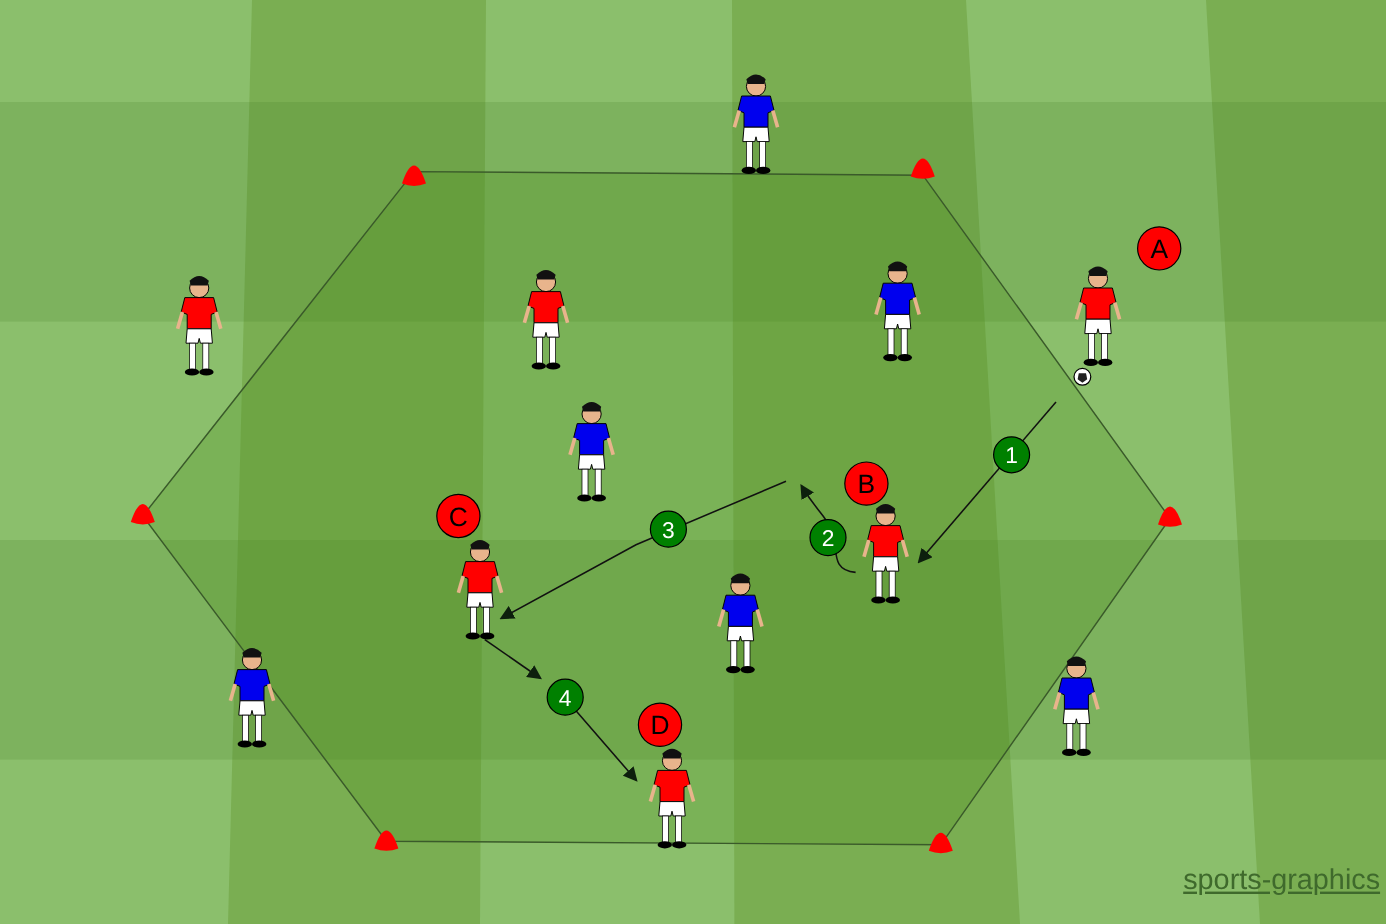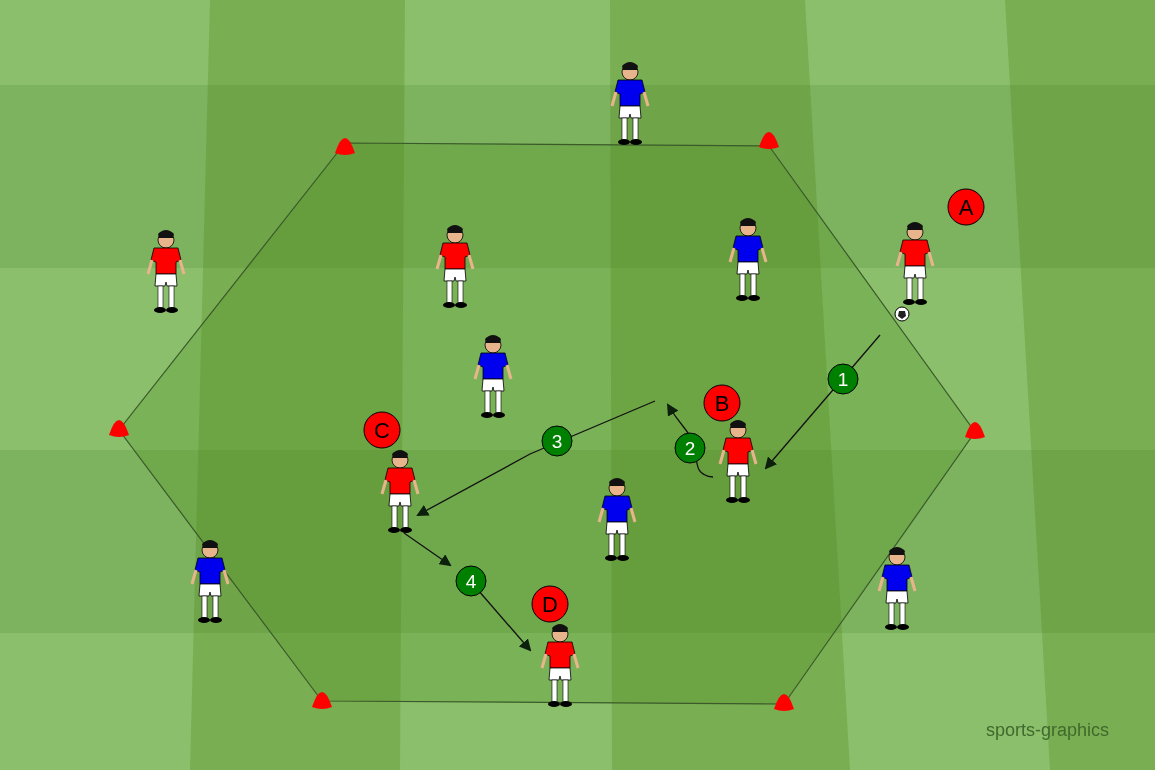--- a/index.html
+++ b/index.html
@@ -1,18 +1,18 @@
 <!DOCTYPE html>
 <html><head>
 <meta charset="utf-8">
 <style>
   html, body { margin:0; padding:0; }
   body { width:1155px; height:770px; overflow:hidden; background:#7aae52; font-family:"Liberation Sans", sans-serif; }
   #pitch { position:absolute; left:0; top:0; width:1155px; height:770px; }
-  .watermark { position:absolute; left:986px; top:720px; font-size:18px; color:#3f6a2c; font-family:"Liberation Sans", sans-serif; white-space:nowrap; }
+  .watermark { position:absolute; left:986px; top:720px; font-size:24px; color:#3f6a2c; font-family:"Liberation Sans", sans-serif; white-space:nowrap;text-decoration:underline; }
 </style>
 </head>
 <body>
 
 <svg id="pitch" viewBox="0 0 1155 770" xmlns="http://www.w3.org/2000/svg">
 
   <g>
     <rect x="0" y="0" width="1155" height="770" fill="#7aae52"></rect>
     <polygon points="0,0 210,0 190,770 0,770" fill="#8bbf6c"></polygon>
     <polygon points="405,0 610,0 612,770 400,770" fill="#8bbf6c"></polygon>

